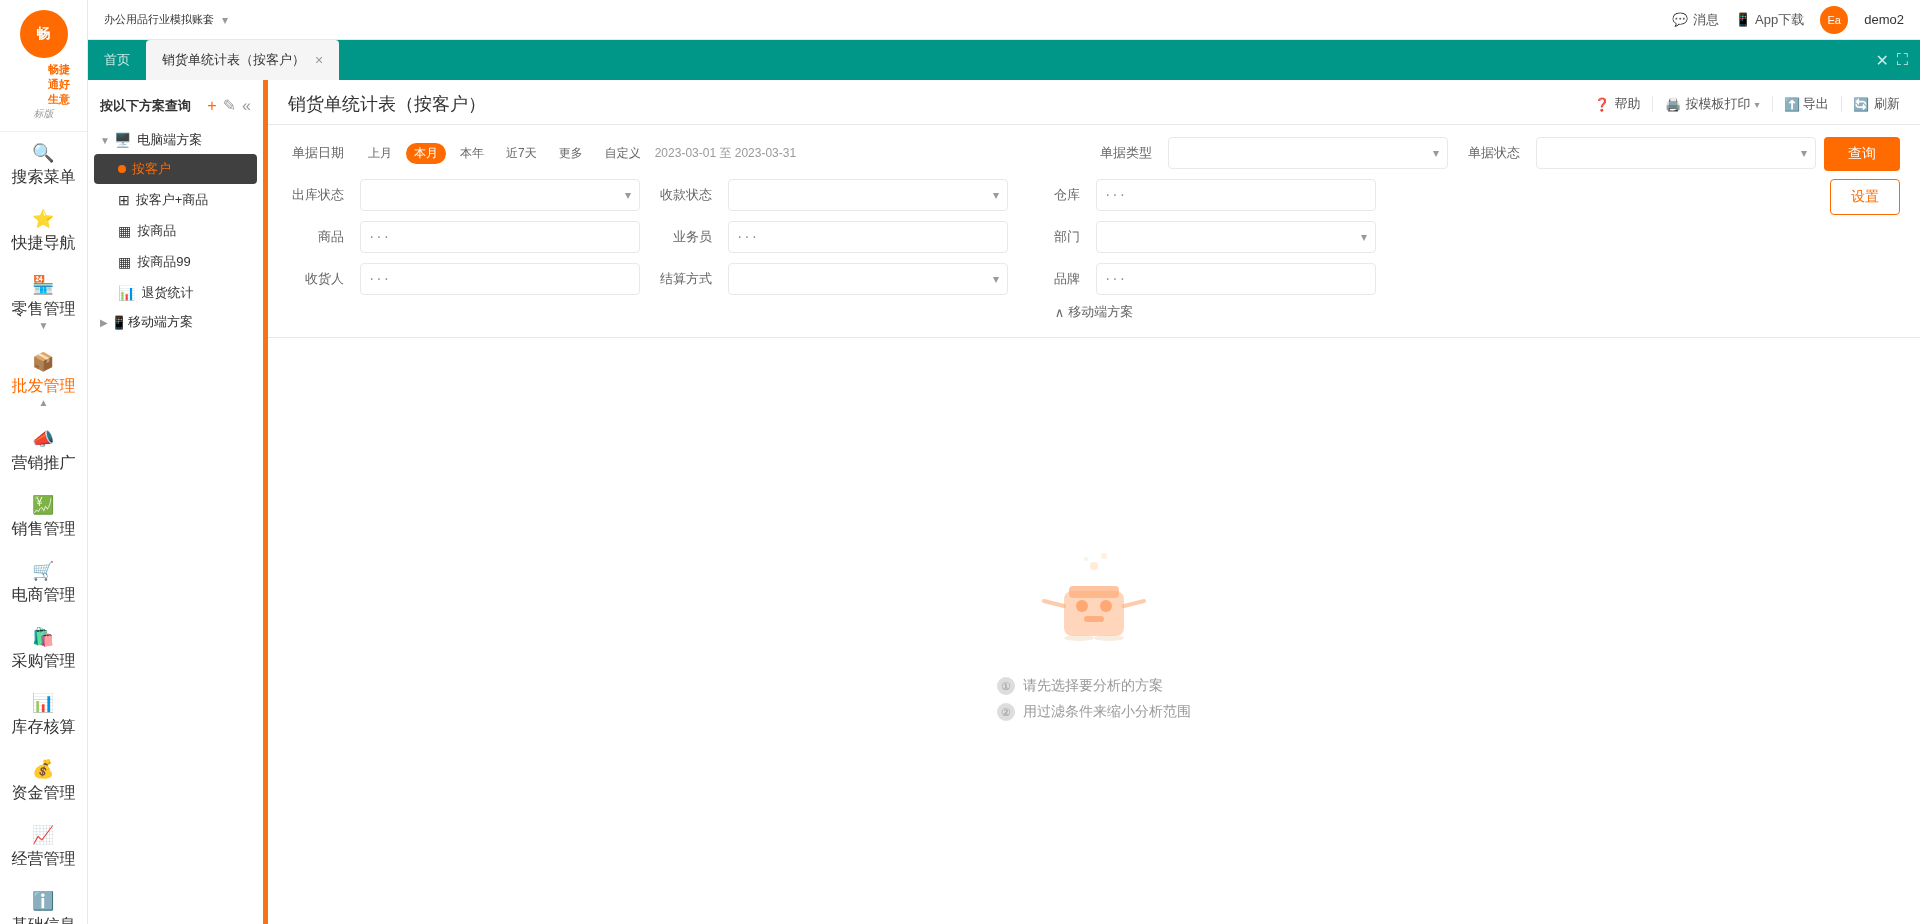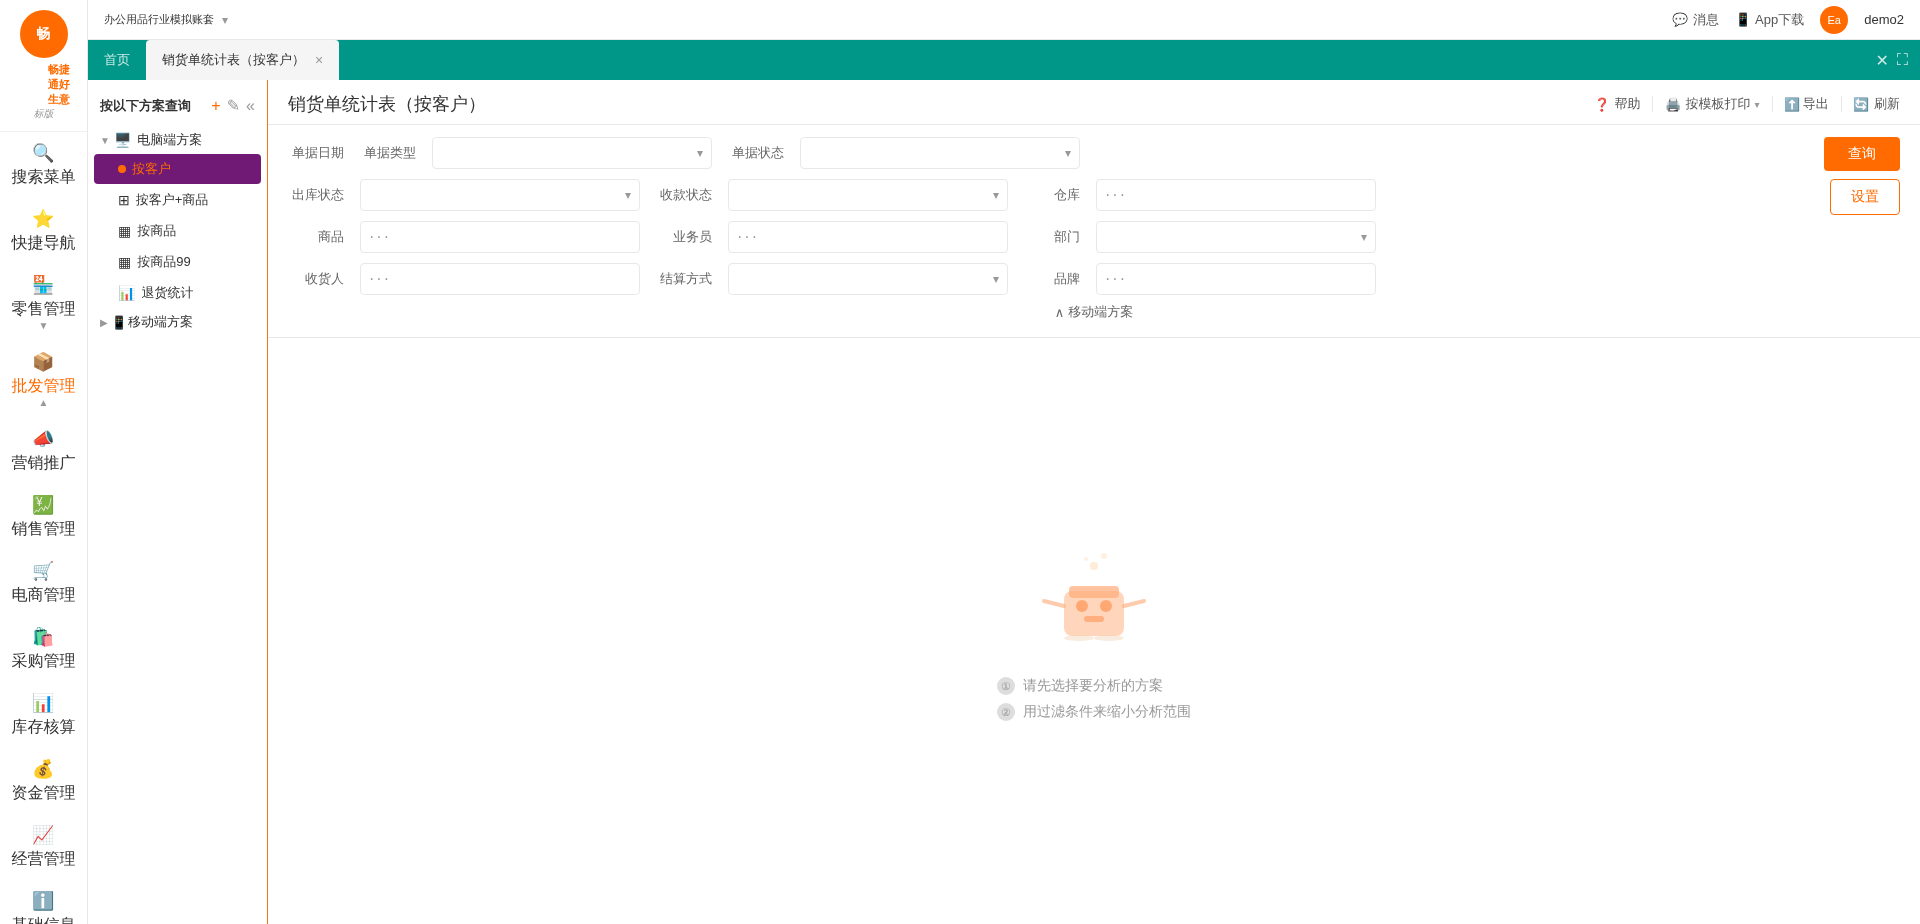--- a/index.html
+++ b/index.html
@@ -35,32 +35,32 @@
     .tab-bar { background: #009688; display: flex; align-items: center; height: 40px; padding: 0 0; flex-shrink: 0; }
     .tab-item { display: flex; align-items: center; padding: 0 16px; height: 100%; cursor: pointer; font-size: 13px; color: rgba(255,255,255,0.8); gap: 6px; }
     .tab-item.active { background: #f5f5f5; color: #333; border-radius: 4px 4px 0 0; }
     .tab-close { font-size: 14px; color: #999; cursor: pointer; margin-left: 4px; }
     .tab-maximize { color: rgba(255,255,255,0.8); cursor: pointer; font-size: 16px; margin-left: auto; margin-right: 12px; display: flex; align-items: center; gap: 8px; }
 
     
     .content-wrapper { flex: 1; display: flex; overflow: hidden; background: #f5f5f5; }
 
     
-    .left-panel { width: 180px; background: white; border-right: 1px solid #f97316; padding: 12px 0; flex-shrink: 0; overflow-y: auto; }
+    .left-panel { width: 180px; background: white; border-right: 5px solid #f97316; padding: 12px 0; flex-shrink: 0; overflow-y: auto; }
     .left-panel-header { display: flex; align-items: center; justify-content: space-between; padding: 4px 12px 8px; }
     .left-panel-title { font-size: 13px; color: #333; font-weight: bold; }
     .left-panel-actions { display: flex; align-items: center; gap: 6px; }
     .panel-icon-btn { font-size: 16px; color: #ff6b00; cursor: pointer; }
     .panel-icon-btn.gray { color: #999; }
     .tree-section { margin-top: 4px; }
     .tree-parent { display: flex; align-items: center; padding: 4px 12px; cursor: pointer; font-size: 13px; color: #333; }
     .tree-parent .arrow { margin-right: 4px; font-size: 10px; color: #999; }
     .tree-parent .tree-icon { margin-right: 6px; font-size: 14px; color: #555; }
     .tree-child { display: flex; align-items: center; padding: 6px 12px 6px 24px; cursor: pointer; font-size: 13px; color: #333; border-radius: 4px; margin: 1px 6px; }
-    .tree-child.active { background: #701a75; color: #ff6b00; }
+    .tree-child.active { background: #404040; color: #ff6b00; }
     .tree-child .tree-icon { margin-right: 6px; font-size: 14px; }
     .tree-child .active-dot { width: 8px; height: 8px; background: #ff6b00; border-radius: 50%; margin-right: 6px; }
     .tree-parent-mobile { display: flex; align-items: center; padding: 4px 12px; cursor: pointer; font-size: 13px; color: #333; }
 
     
     .right-content { flex: 1; display: flex; flex-direction: column; overflow: hidden; }
     .page-header { background: white; padding: 12px 20px 8px; border-bottom: 1px solid #e8e8e8; display: flex; align-items: center; justify-content: space-between; flex-shrink: 0; }
     .page-title { font-size: 18px; color: #333; font-weight: normal; }
     .page-actions { display: flex; align-items: center; gap: 12px; }
     .page-action-btn { display: flex; align-items: center; gap: 4px; font-size: 13px; color: #555; cursor: pointer; }
@@ -273,20 +273,29 @@
           </div>
         </div>
       </div>
 
       <div class="filter-area">
         <div style="display:flex;align-items:flex-start;gap:0;">
           <div style="flex:1;">
 
             <div class="filter-row">
               <span class="filter-label">单据日期</span>
+              <div class="filter-date-group">
+                <span class="date-btn">上月</span>
+                <span class="date-btn active">本月</span>
+                <span class="date-btn">本年</span>
+                <span class="date-btn">近7天</span>
+                <span class="date-btn">更多</span>
+                <span class="date-btn">自定义</span>
+                <span class="date-range">2023-03-01 至 2023-03-31</span>
+              </div>
               <span class="filter-label" style="width:56px;">单据类型</span>
               <div class="filter-select" style="width:280px;flex:none;">
                 <span></span>
                 <span class="chevron">▾</span>
               </div>
               <span class="filter-label" style="width:56px;">单据状态</span>
               <div class="filter-select" style="width:280px;flex:none;">
                 <span></span>
                 <span class="chevron">▾</span>
               </div>

